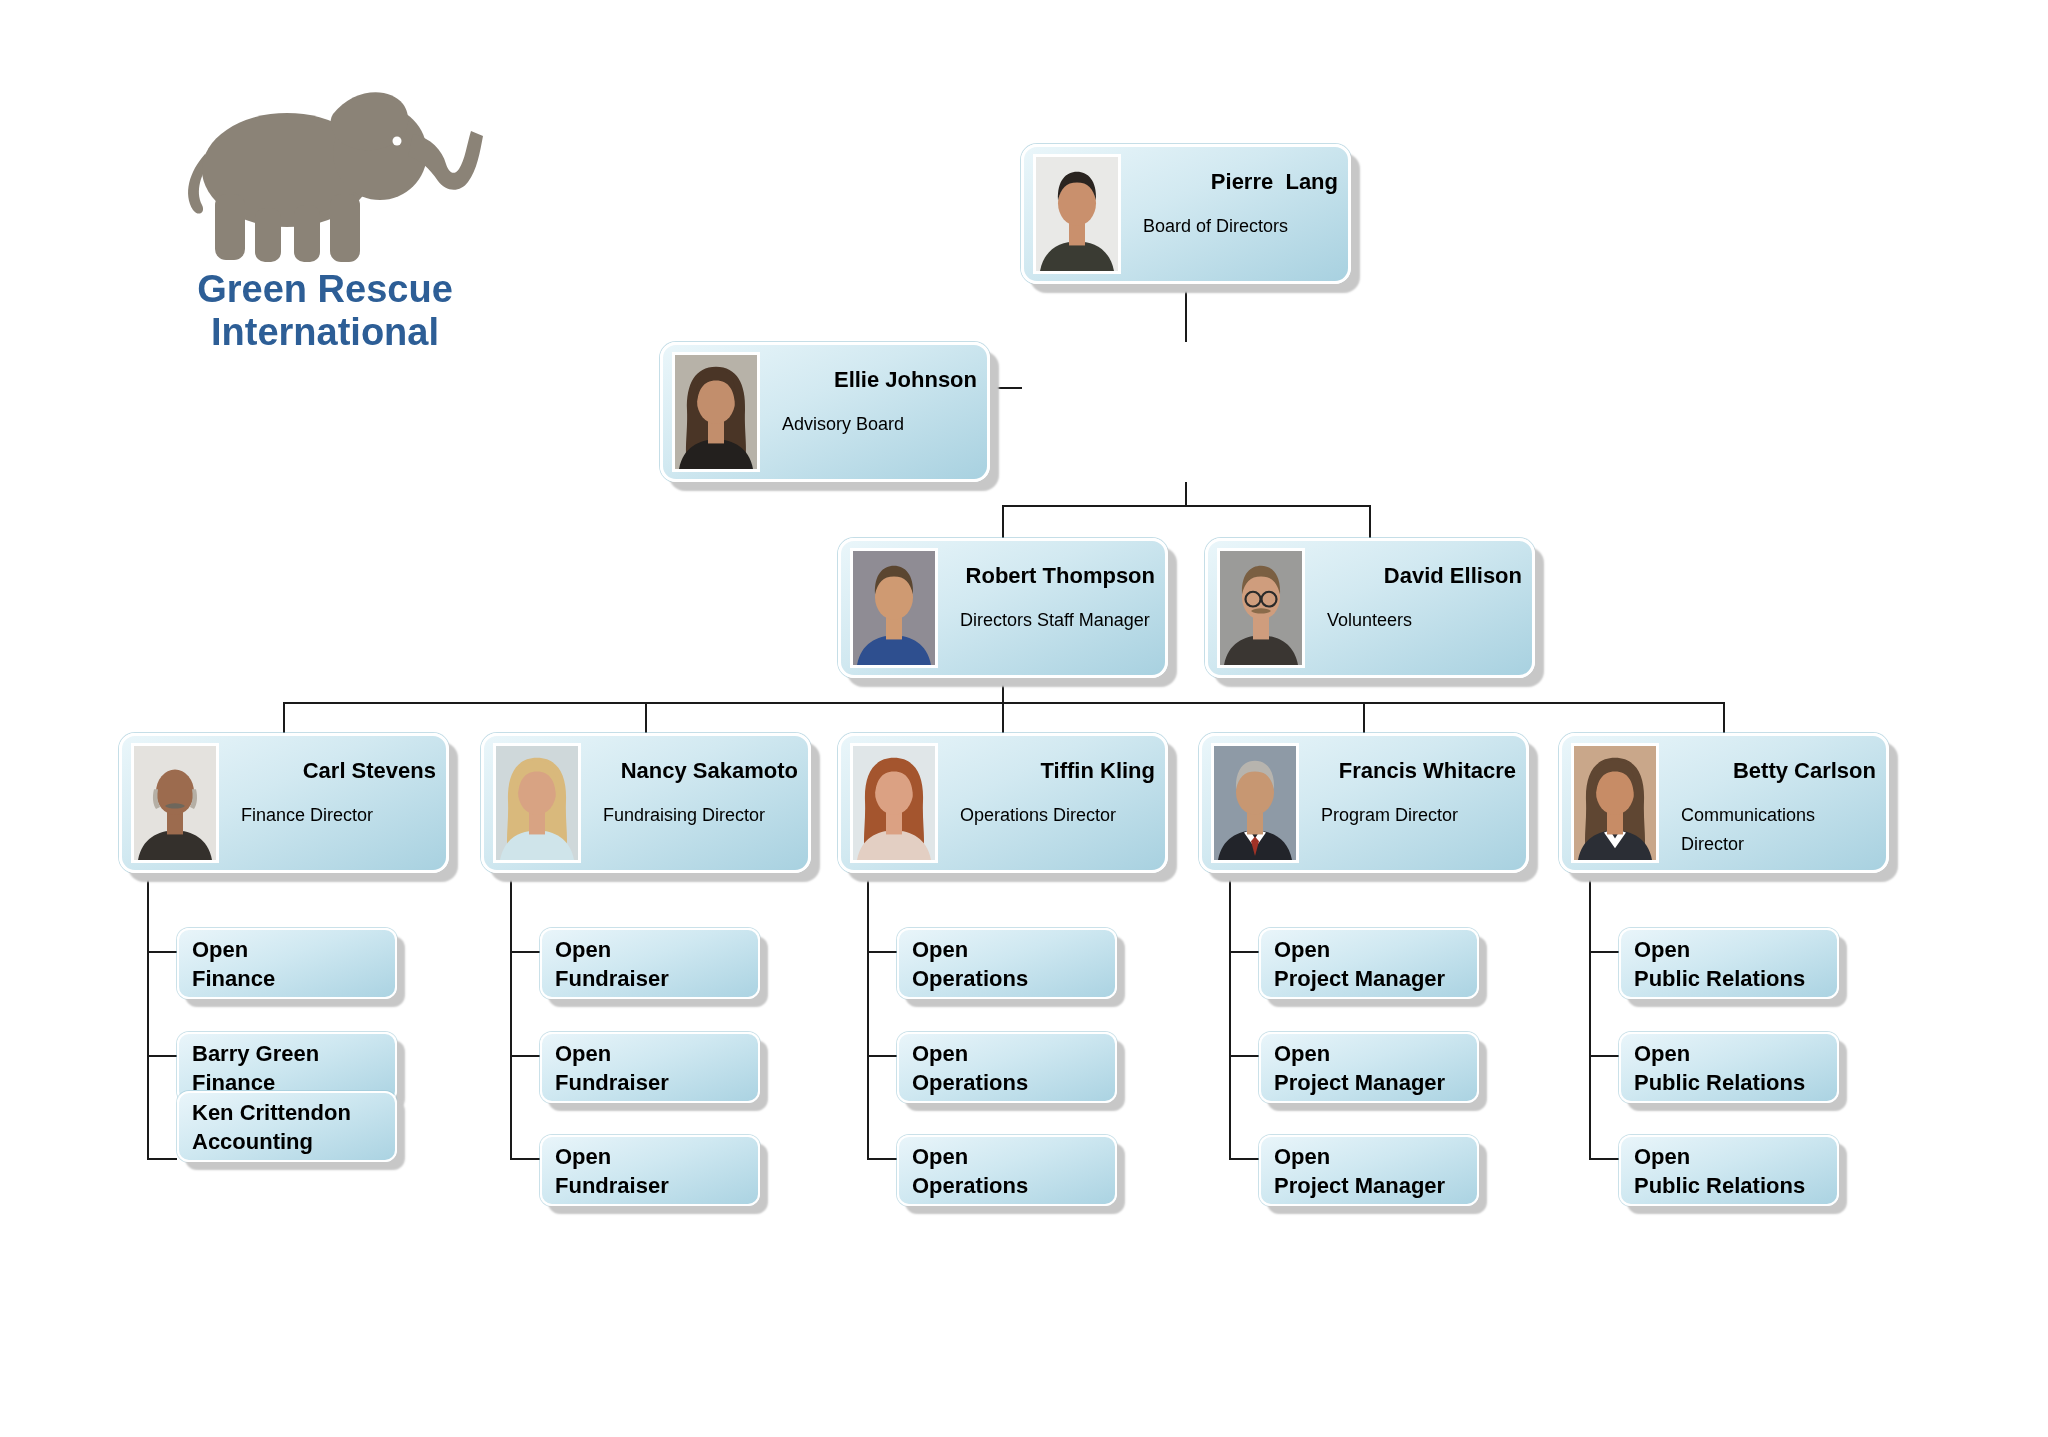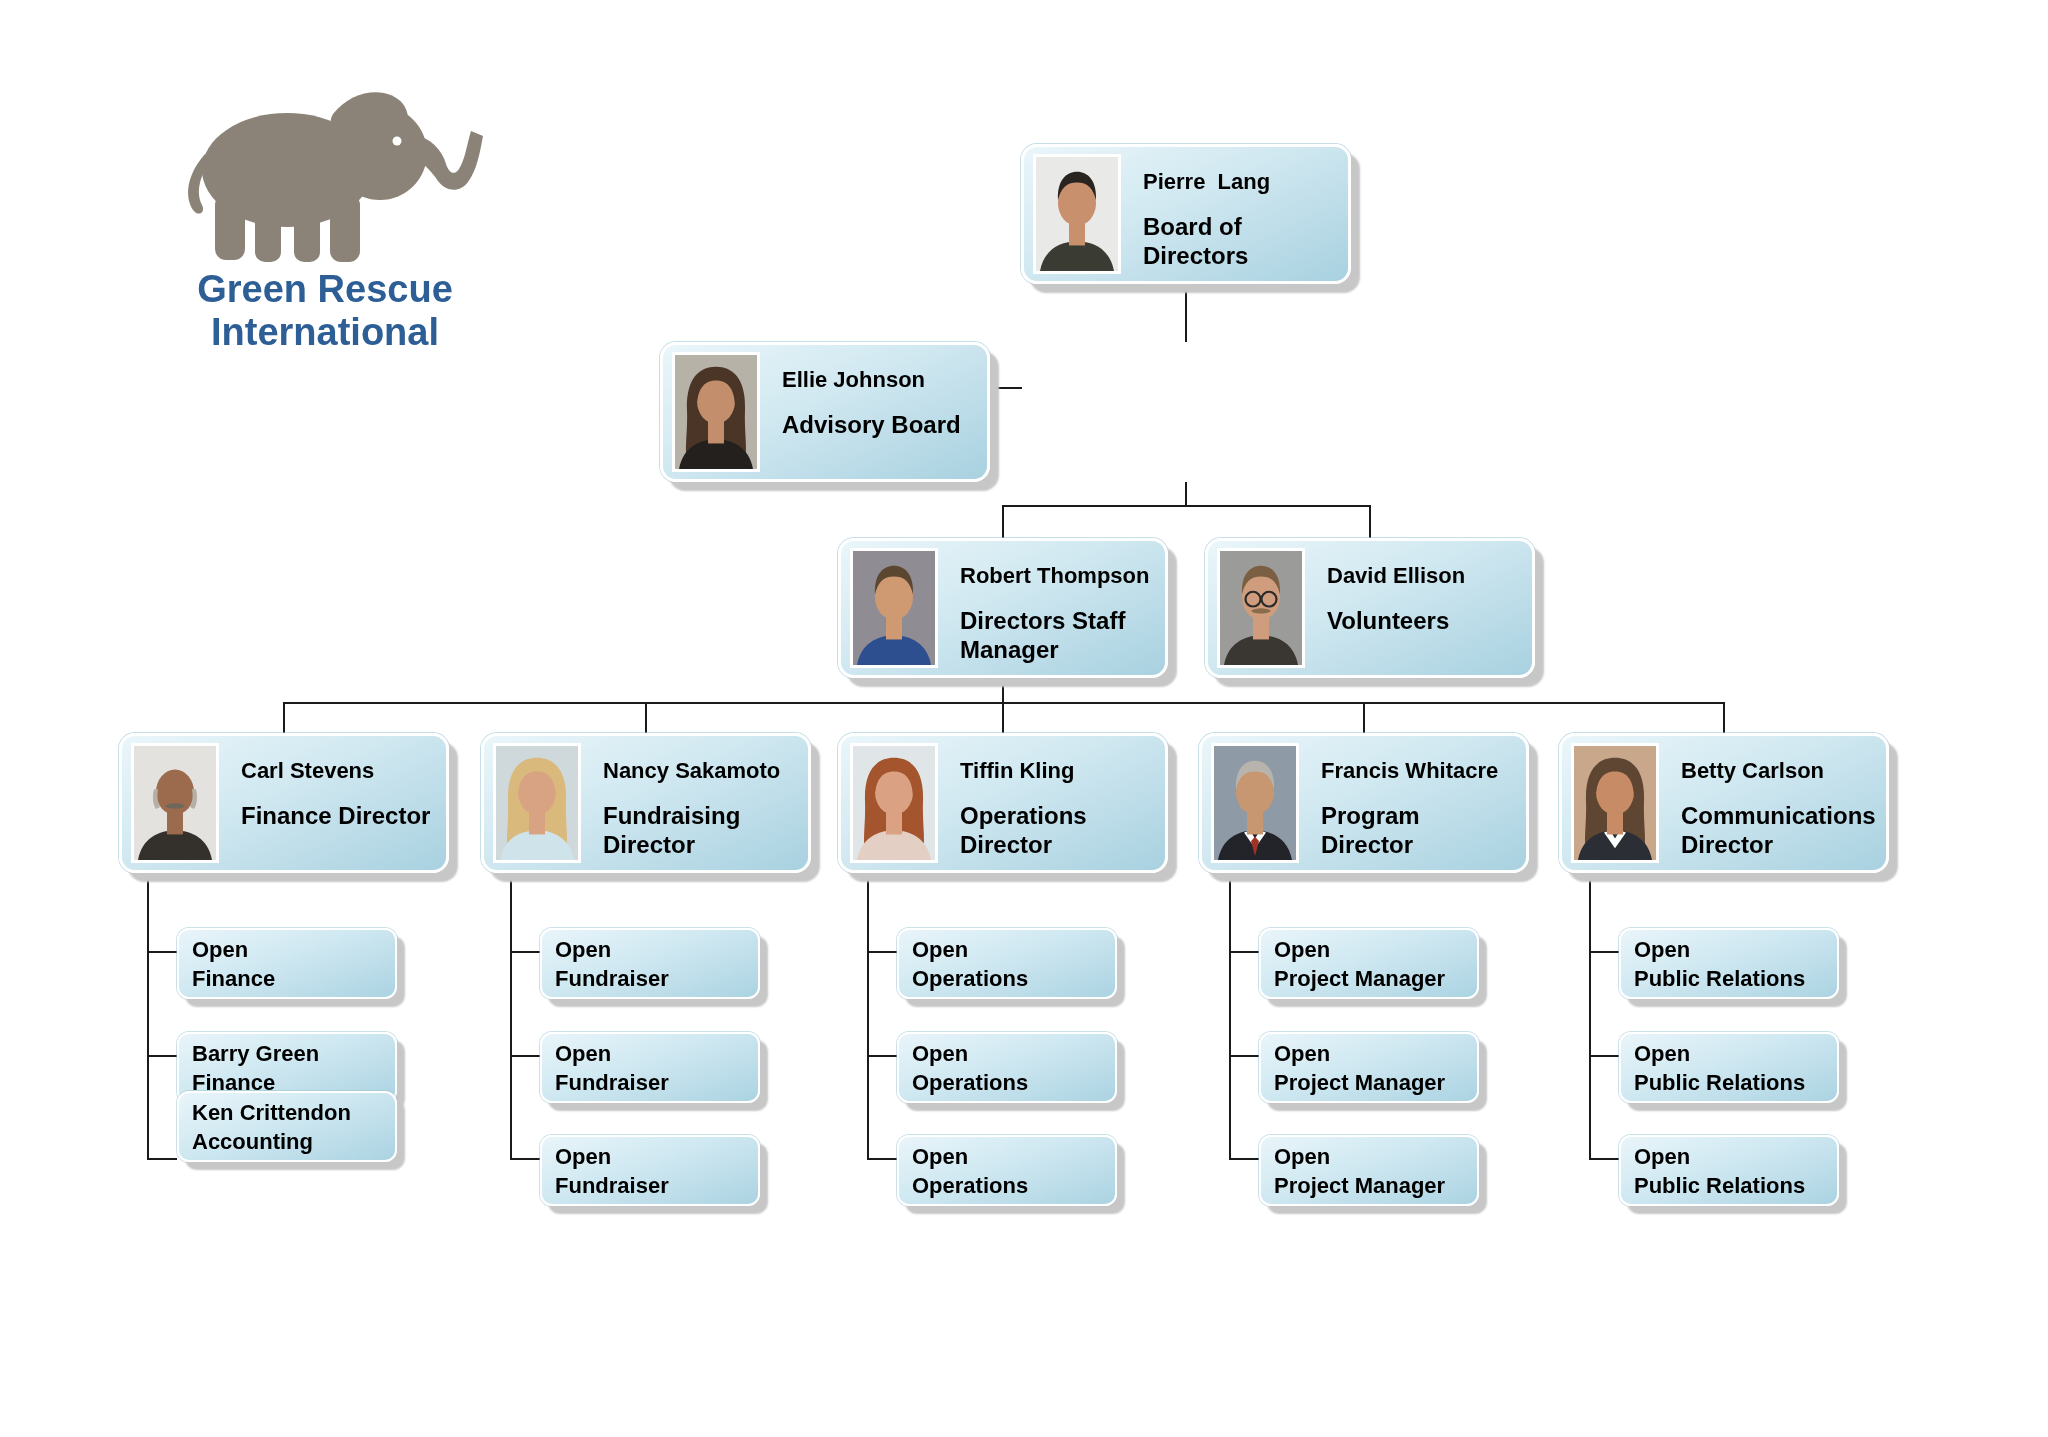--- a/index.html
+++ b/index.html
@@ -14,22 +14,22 @@
 
   
   .card{position:absolute;width:330px;height:140px;border-radius:16px;
         background:linear-gradient(155deg,#eaf6fa 0%,#d2e9f1 42%,#a8d1e0 100%);
         border:3px solid #ffffff;box-sizing:border-box;
         box-shadow:9px 9px 2px #c7c7c7, 0 0 0 1px rgba(150,195,212,.55);}
   .photo{position:absolute;left:9px;top:7px;width:88px;height:120px;
          border:3px solid #ffffff;box-sizing:border-box;background:#ddd;overflow:hidden;}
   .photo svg{display:block;width:100%;height:100%;}
   .ctext{position:absolute;left:119px;top:20px;right:10px;color:#000;}
-  .cname{font-weight:bold;font-size:22px;line-height:29px;margin-bottom:16px;white-space:pre-wrap;}
-  .ctitle{font-weight:bold;font-size:24px;line-height:29px;}
+  .cname{font-weight:bold;font-size:22px;line-height:29px;margin-bottom:16px;white-space:pre-wrap;text-align:right;}
+  .ctitle{font-weight:normal;font-size:18px;line-height:29px;}
 
   
   .subcard{position:absolute;width:220px;height:71px;border-radius:12px;
         background:linear-gradient(160deg,#e9f5fa 0%,#cfe8f1 45%,#abd3e2 100%);
         border:2px solid #ffffff;box-sizing:border-box;
         box-shadow:8px 8px 2px #c7c7c7, 0 0 0 1px rgba(150,195,212,.5);
         padding:5px 0 0 13px;color:#000;}
   .sname,.stitle{font-weight:bold;font-size:22px;line-height:29px;}
 
   

